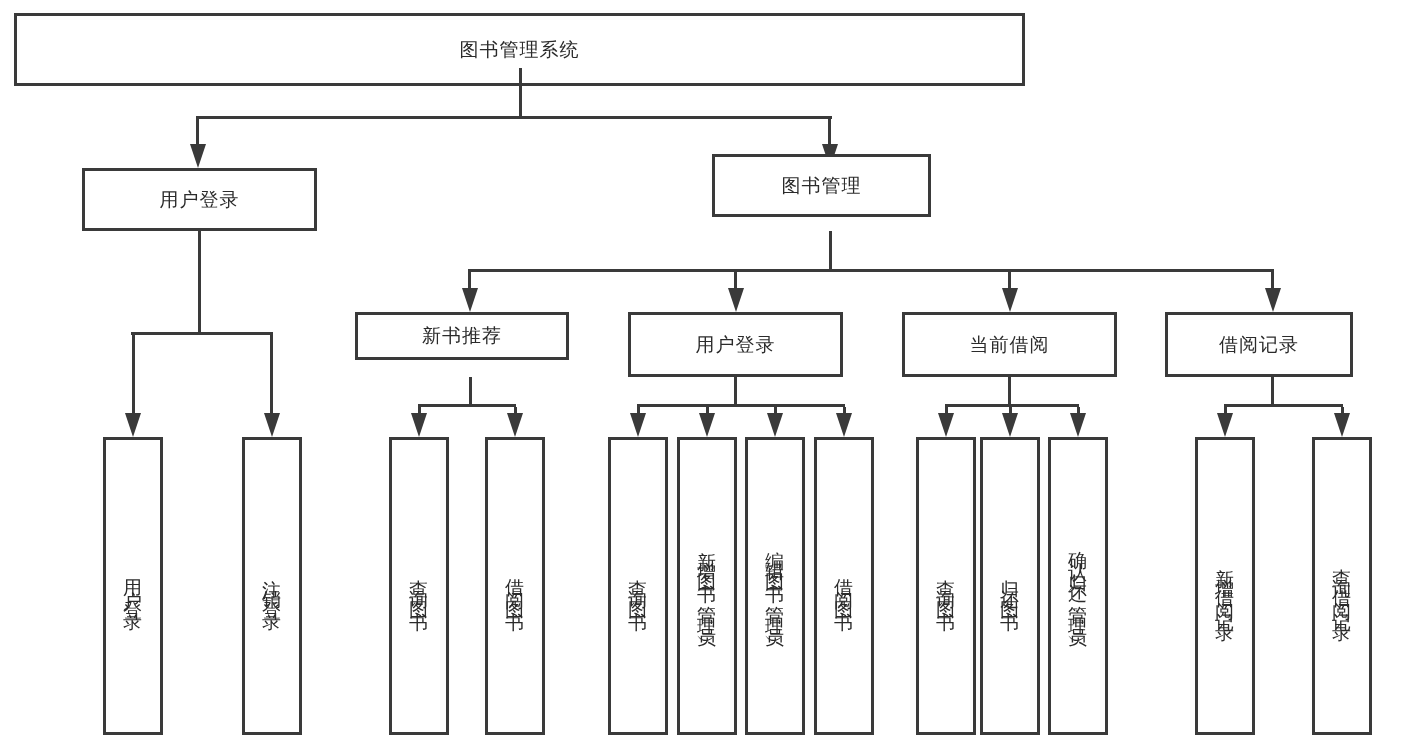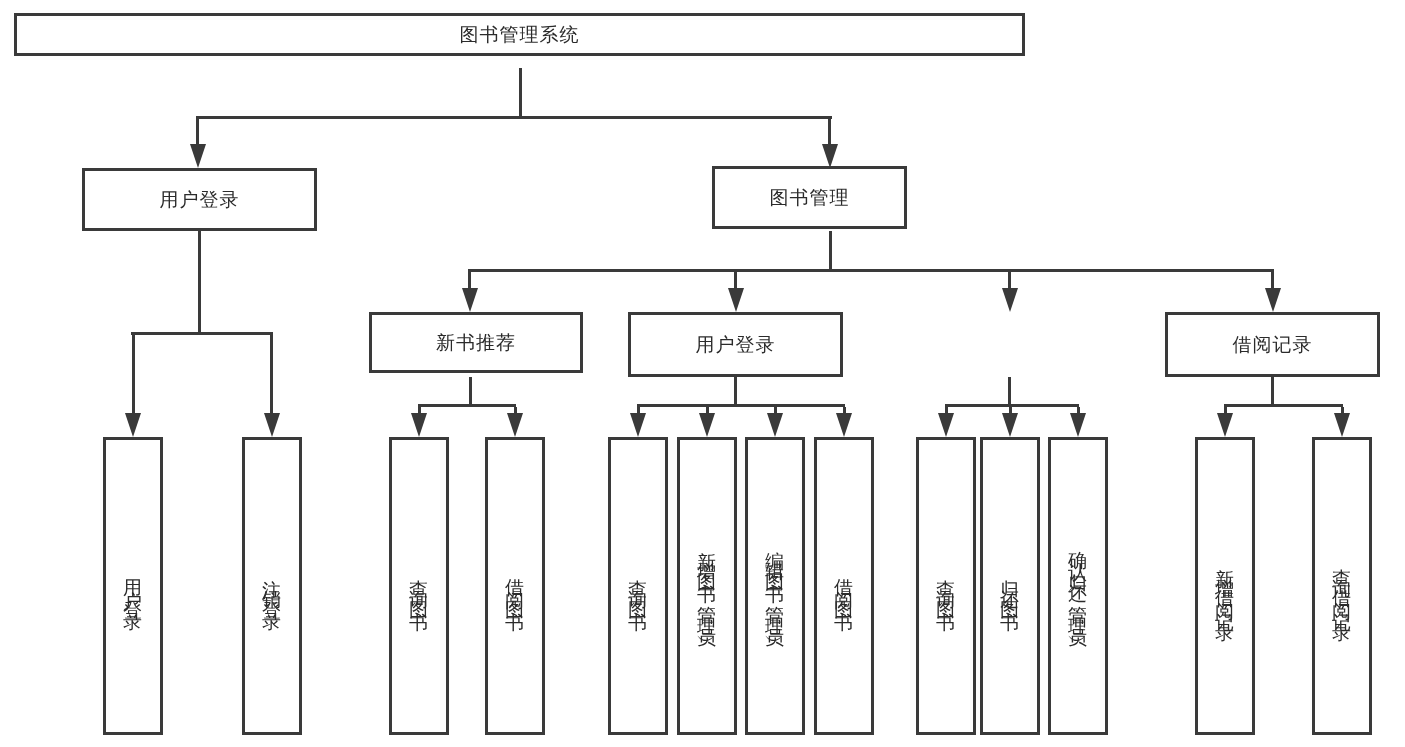--- a/index.html
+++ b/index.html
@@ -43,35 +43,35 @@
     font-size:20px;color:var(--watermark);letter-spacing:0.5px;
     text-shadow:1px 1px 0 rgba(255,255,255,0.95);
     white-space:nowrap;
   }
 </style>
 </head>
 <body>
 
 <div id="stage">
 
-  <div class="node" style="left:14px;top:13px;width:1011px;height:43px">
+  <div class="node" style="left:14px;top:13px;width:1011px;height:73px">
     <span>图书管理系统</span>
   </div>
 
   <div class="vl" style="left:519px;top:68px;height:50px"></div>
   <div class="hl" style="left:196px;top:116px;width:636px"></div>
   <div class="vl" style="left:196px;top:119px;height:27px"></div>
   <div class="arr" style="left:190px;top:144px"></div>
   <div class="vl" style="left:828px;top:119px;height:27px"></div>
   <div class="arr" style="left:822px;top:144px"></div>
 
   <div class="node" style="left:82px;top:168px;width:235px;height:63px">
     <span>用户登录</span>
   </div>
-  <div class="node" style="left:712px;top:166px;width:195px;height:63px">
+  <div class="node" style="left:712px;top:154px;width:219px;height:63px">
     <span>图书管理</span>
   </div>
 
   <div class="vl" style="left:198px;top:231px;height:104px"></div>
   <div class="hl" style="left:131px;top:332px;width:142px"></div>
   <div class="vl" style="left:132px;top:335px;height:80px"></div>
   <div class="arr" style="left:125px;top:413px"></div>
   <div class="vl" style="left:270px;top:335px;height:80px"></div>
   <div class="arr" style="left:264px;top:413px"></div>
 
@@ -79,27 +79,30 @@
   <div class="hl" style="left:468px;top:269px;width:806px"></div>
   <div class="vl" style="left:468px;top:272px;height:18px"></div>
   <div class="arr" style="left:462px;top:288px"></div>
   <div class="vl" style="left:734px;top:272px;height:18px"></div>
   <div class="arr" style="left:728px;top:288px"></div>
   <div class="vl" style="left:1008px;top:272px;height:18px"></div>
   <div class="arr" style="left:1002px;top:288px"></div>
   <div class="vl" style="left:1271px;top:272px;height:18px"></div>
   <div class="arr" style="left:1265px;top:288px"></div>
 
-  <div class="node" style="left:369px;top:312px;width:214px;height:61px">
+  <div class="node" style="left:355px;top:312px;width:214px;height:48px">
     <span>新书推荐</span>
   </div>
   <div class="node" style="left:628px;top:312px;width:215px;height:65px">
     <span>用户登录</span>
   </div>
-  <div class="node" style="left:1165px;top:312px;width:215px;height:65px">
+  <div class="node" style="left:902px;top:312px;width:215px;height:65px">
+    <span>当前借阅</span>
+  </div>
+  <div class="node" style="left:1165px;top:312px;width:188px;height:65px">
     <span>借阅记录</span>
   </div>
 
   <div class="vl" style="left:469px;top:377px;height:29px"></div>
   <div class="hl" style="left:418px;top:404px;width:98px"></div>
   <div class="vl" style="left:418px;top:407px;height:8px"></div>
   <div class="arr" style="left:411px;top:413px"></div>
   <div class="vl" style="left:514px;top:407px;height:8px"></div>
   <div class="arr" style="left:507px;top:413px"></div>
 

